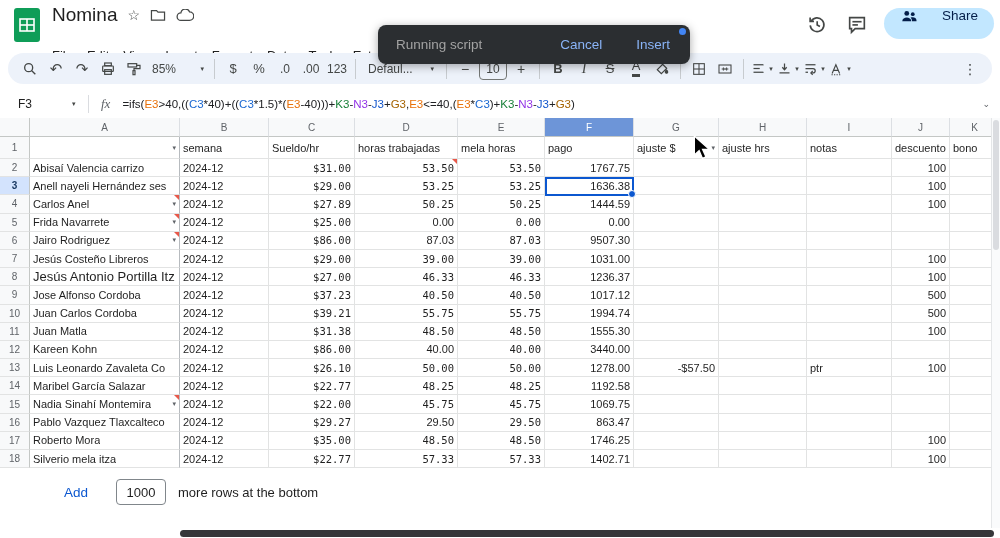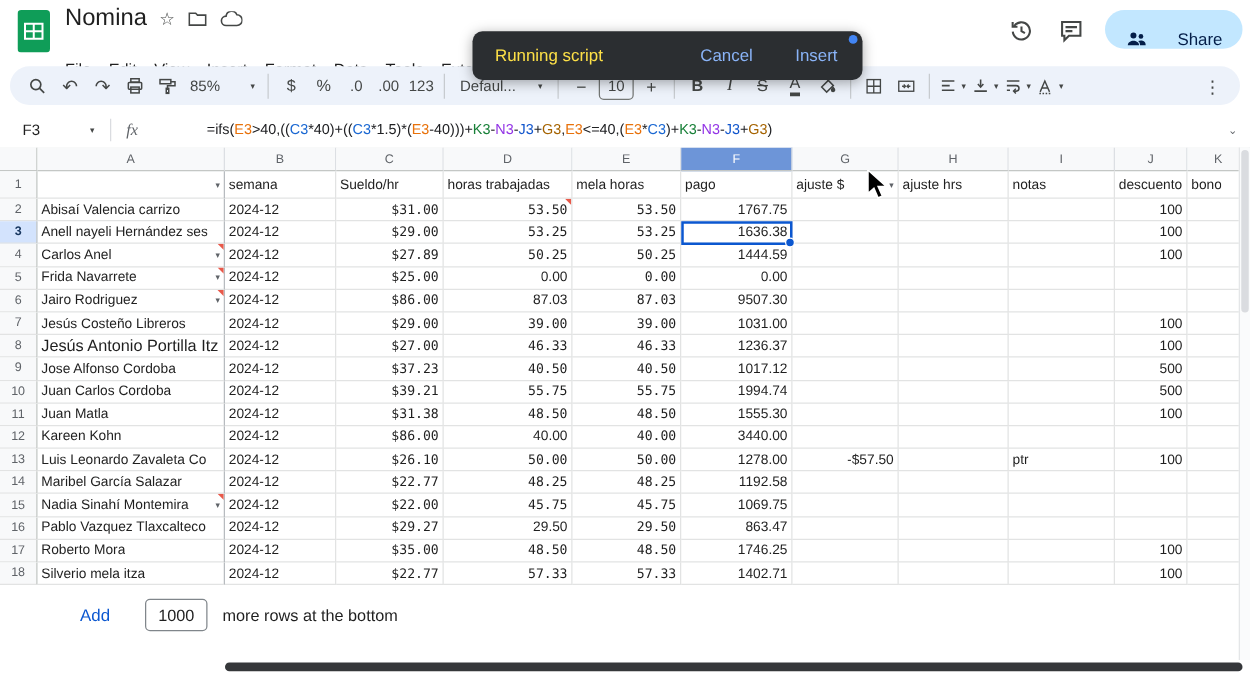--- a/index.html
+++ b/index.html
@@ -10,21 +10,21 @@
   .topbar{position:absolute;top:0;left:0;width:1000px;height:50px;background:#fff;}
   .logo{position:absolute;left:14px;top:8px;width:26px;height:34px;cursor:pointer;}
   .titlebox{position:absolute;left:52px;top:4px;}
   .title-row{display:flex;align-items:center;gap:10px;height:22px;}
   .doc-title{font-size:19px;font-weight:500;color:#1f1f1f;}
   .tb-ic{color:#444746;font-size:14px;line-height:1;display:flex;align-items:center;}
   .menu-row{display:flex;align-items:center;height:20px;margin-top:19px;margin-left:-7px;}
   .menu-item{font-size:13px;color:#1f1f1f;padding:2px 7px;border-radius:4px;cursor:pointer;}
   .top-actions{position:absolute;right:6px;top:8px;display:flex;align-items:center;gap:14px;}
   .icon-btn{width:26px;height:26px;display:flex;align-items:center;justify-content:center;cursor:pointer;}
-  .share{display:flex;align-items:flex-end;gap:24px;height:31px;padding:0 16px;border:none;
+  .share{display:flex;align-items:flex-start;gap:24px;height:31px;padding:0 16px;border:none;
          border-radius:16px;background:var(--share-bg,#c2e7ff);cursor:pointer;}
   .share span{font-size:13.5px;font-weight:500;color:#041e49;}
 
   
   .toolbar{position:absolute;top:53px;left:8px;width:984px;height:31px;background:#edf2fa;
            border-radius:16px;display:flex;align-items:center;padding:0 10px;box-sizing:border-box;gap:2px;}
   .t-btn{min-width:24px;height:24px;display:flex;align-items:center;justify-content:center;
          color:#444746;font-size:12px;border-radius:4px;cursor:pointer;white-space:nowrap;}
   .t-txt{font-weight:500;}
   .t-bold{font-weight:700;font-size:13px;}
@@ -39,21 +39,21 @@
             text-align:center;font-size:12px;color:#444746;padding:0;font-family:"Liberation Sans",sans-serif;}
   .t-more{margin-left:auto;font-size:14px;}
 
   
   .formula-bar{position:absolute;top:89px;left:0;width:1000px;height:29px;background:#fff;
                border-bottom:1px solid #e1e3e1;display:flex;align-items:center;}
   .name-box{width:88px;display:flex;align-items:center;padding-left:18px;box-sizing:border-box;cursor:pointer;}
   .name-box .ref{font-size:12px;color:#1f1f1f;}
   .fb-div{width:1px;height:18px;background:#dadce0;}
   .fx{font-family:"Liberation Serif",serif;font-style:italic;font-size:13px;color:#5f6368;margin:0 12px 0 12px;}
-  .formula-text{flex:1;font-size:11.5px;letter-spacing:0;white-space:nowrap;overflow:hidden;cursor:text;margin-left:43px;}
+  .formula-text{flex:1;font-size:11.5px;letter-spacing:0;white-space:nowrap;overflow:hidden;cursor:text;}
   .fb-chev{color:#5f6368;font-size:9px;margin:0 10px;}
 
   
   .grid{position:absolute;top:118px;left:0;width:1000px;height:351px;overflow:hidden;background:#fff;}
   #col-headers{display:grid;height:19px;}
   .corner,.colh{background:#f8f9fa;border-right:1px solid #dcdfe3;border-bottom:1px solid #c4c7c5;
                 display:flex;align-items:center;justify-content:center;font-size:10px;color:#5f6368;
                 box-sizing:border-box;cursor:pointer;}
   .corner{border-right-color:#c4c7c5;}
   .colh.active{background:#6d95d8;color:#fff;}
@@ -92,21 +92,21 @@
 
   
   .hscrollbar{position:absolute;left:180px;right:6px;bottom:1px;height:7px;background:#35373a;border-radius:4px;cursor:grab;}
   .vscrollbar{position:absolute;right:0;top:118px;bottom:10px;width:8px;background:#fafbfc;border-left:1px solid #e4e6e8;cursor:grab;}
   .vthumb{position:absolute;top:2px;left:1px;width:6px;height:130px;background:#dadce0;border-radius:3px;}
 
   
   .toast{position:absolute;left:378px;top:25px;width:312px;height:39px;background:var(--toast-bg,#2b2e31);
          border-radius:8px;display:flex;align-items:center;padding:0 20px 0 18px;box-sizing:border-box;
          box-shadow:0 2px 10px rgba(0,0,0,.35);z-index:50;}
-  .toast-msg{flex:1;font-size:13.5px;color:#fde047;}
+  .toast-msg{flex:1;font-size:13.5px;color:#a3a3a3;}
   .toast-btn{font-size:13.5px;font-weight:500;color:var(--toast-action,#8ab4f8);cursor:pointer;}
   .toast-btn.cancel{margin-right:34px;}
   .toast-dot{position:absolute;top:3px;right:4px;width:7px;height:7px;border-radius:50%;background:#4285f4;}
 
   
   .cursor{position:absolute;left:692px;top:136px;z-index:60;pointer-events:none;}
 
   svg.ic{display:block;}
 </style>
 </head>

